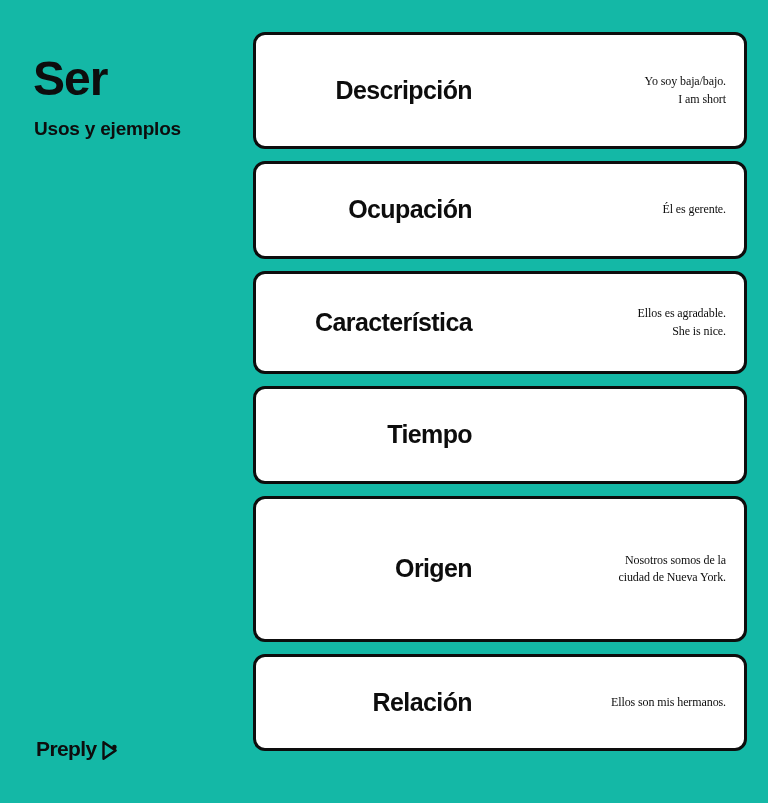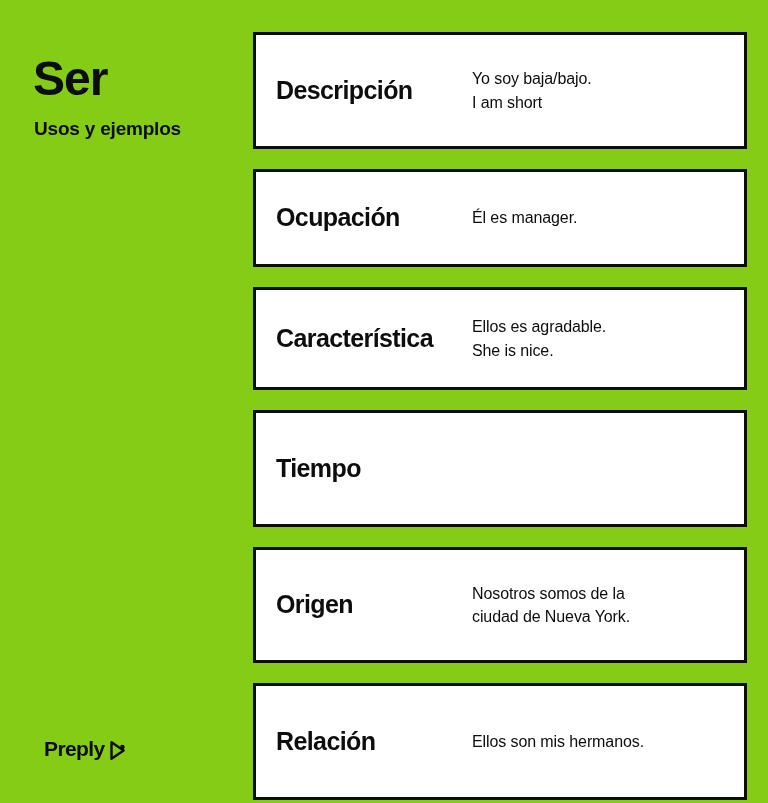--- a/index.html
+++ b/index.html
@@ -10,21 +10,22 @@
     width: 768px;
     height: 803px;
     background: #fa7bac;
     font-family: "Liberation Sans", sans-serif;
     overflow: hidden;
   }
   .canvas {
     position: relative;
     width: 768px;
     height: 803px;
-    background: #84cc16;
+    background: #14b8a6;
+    text-align: right;
   }
   .left-col {
     position: absolute;
     left: 0;
     top: 0;
     width: 250px;
     height: 803px;
   }
   .title {
     position: absolute;
@@ -40,21 +41,21 @@
     position: absolute;
     left: 34px;
     top: 118px;
     font-size: 19px;
     font-weight: bold;
     color: #0d0d0d;
     letter-spacing: -0.2px;
   }
   .brand {
     position: absolute;
-    left: 44px;
+    left: 36px;
     bottom: 42px;
     display: flex;
     align-items: center;
     gap: 5px;
   }
   .brand-name {
     font-size: 21px;
     font-weight: bold;
     color: #0d0d0d;
     letter-spacing: -0.6px;
@@ -69,40 +70,41 @@
   .cards {
     position: absolute;
     left: 253px;
     top: 32px;
     width: 494px;
   }
   .card {
     box-sizing: border-box;
     background: #ffffff;
     border: 3px solid #0d0d0d;
-    border-radius: 0;
+    border-radius: 12px;
     display: flex;
     align-items: center;
-    margin-bottom: 20px;
+    margin-bottom: 12px;
     padding: 0 18px 0 20px;
   }
   .card-term {
     flex: 0 0 196px;
     font-size: 25px;
     font-weight: bold;
     color: #0d0d0d;
     letter-spacing: -0.6px;
     line-height: 1.1;
   }
   .card-examples {
     flex: 1 1 auto;
-    font-size: 16px;
+    font-size: 12px;
     color: #0d0d0d;
     line-height: 1.45;
     letter-spacing: -0.1px;
+    font-family: Liberation Serif, serif;
   }
   .card-examples div {
     white-space: pre-line;
   }
 </style>
 </head>
 <body>
 
 <div class="canvas">
 
@@ -127,46 +129,46 @@
       <div class="card-term">Descripción</div>
       <div class="card-examples">
         <div>Yo soy baja/bajo.</div>
         <div>I am short</div>
       </div>
     </div>
 
     <div class="card" style="height:98px">
       <div class="card-term">Ocupación</div>
       <div class="card-examples">
-        <div>Él es manager.</div>
+        <div>Él es gerente.</div>
       </div>
     </div>
 
     <div class="card" style="height:103px">
       <div class="card-term">Característica</div>
       <div class="card-examples">
         <div>Ellos es agradable.</div>
         <div>She is nice.</div>
       </div>
     </div>
 
-    <div class="card" style="height:117px">
+    <div class="card" style="height:98px">
       <div class="card-term">Tiempo</div>
     </div>
 
-    <div class="card" style="height:116px">
+    <div class="card" style="height:146px">
       <div class="card-term">Origen</div>
       <div class="card-examples">
         <div>Nosotros somos de la
 ciudad de Nueva York.</div>
         <div></div>
       </div>
     </div>
 
-    <div class="card" style="height:117px">
+    <div class="card" style="height:97px">
       <div class="card-term">Relación</div>
       <div class="card-examples">
         <div>Ellos son mis hermanos.</div>
         <div></div>
       </div>
     </div>
 
   </div>
 </div>
 

